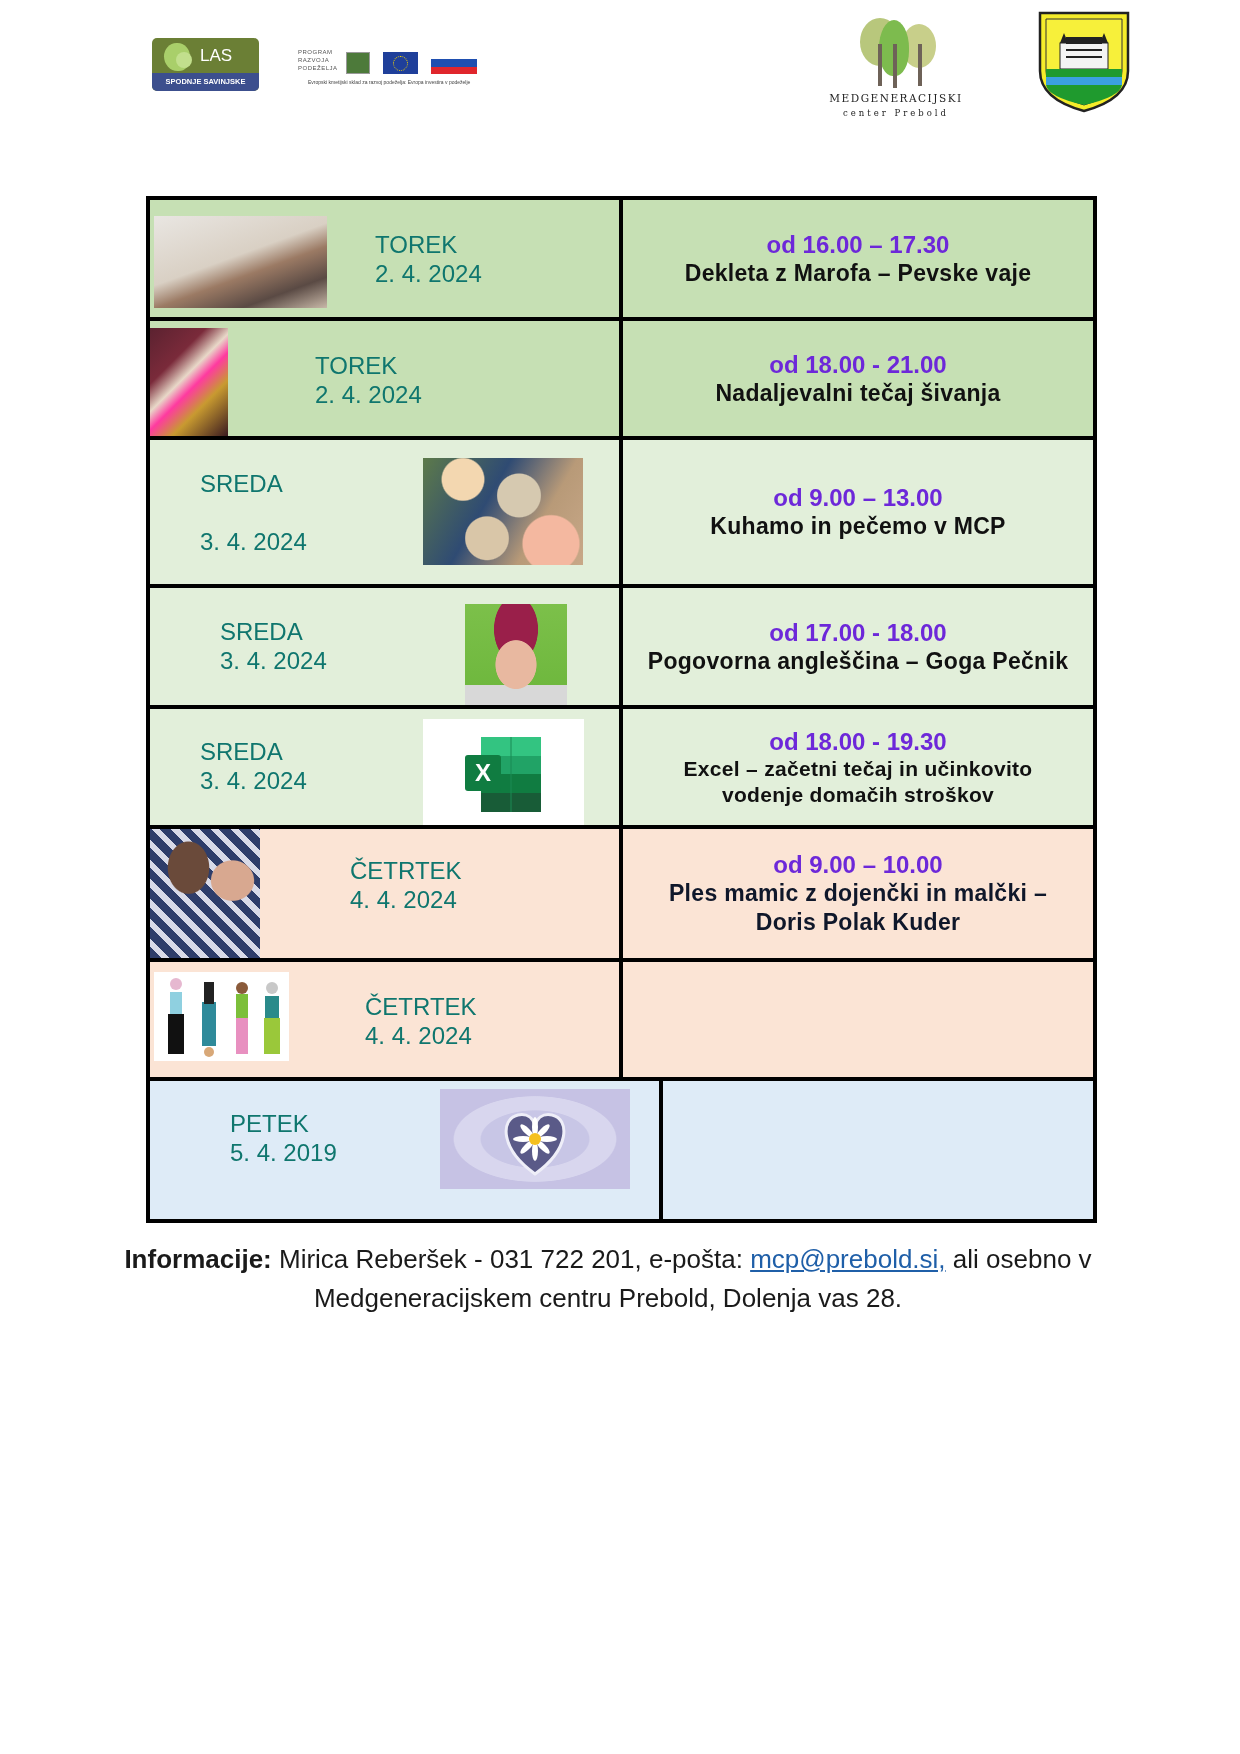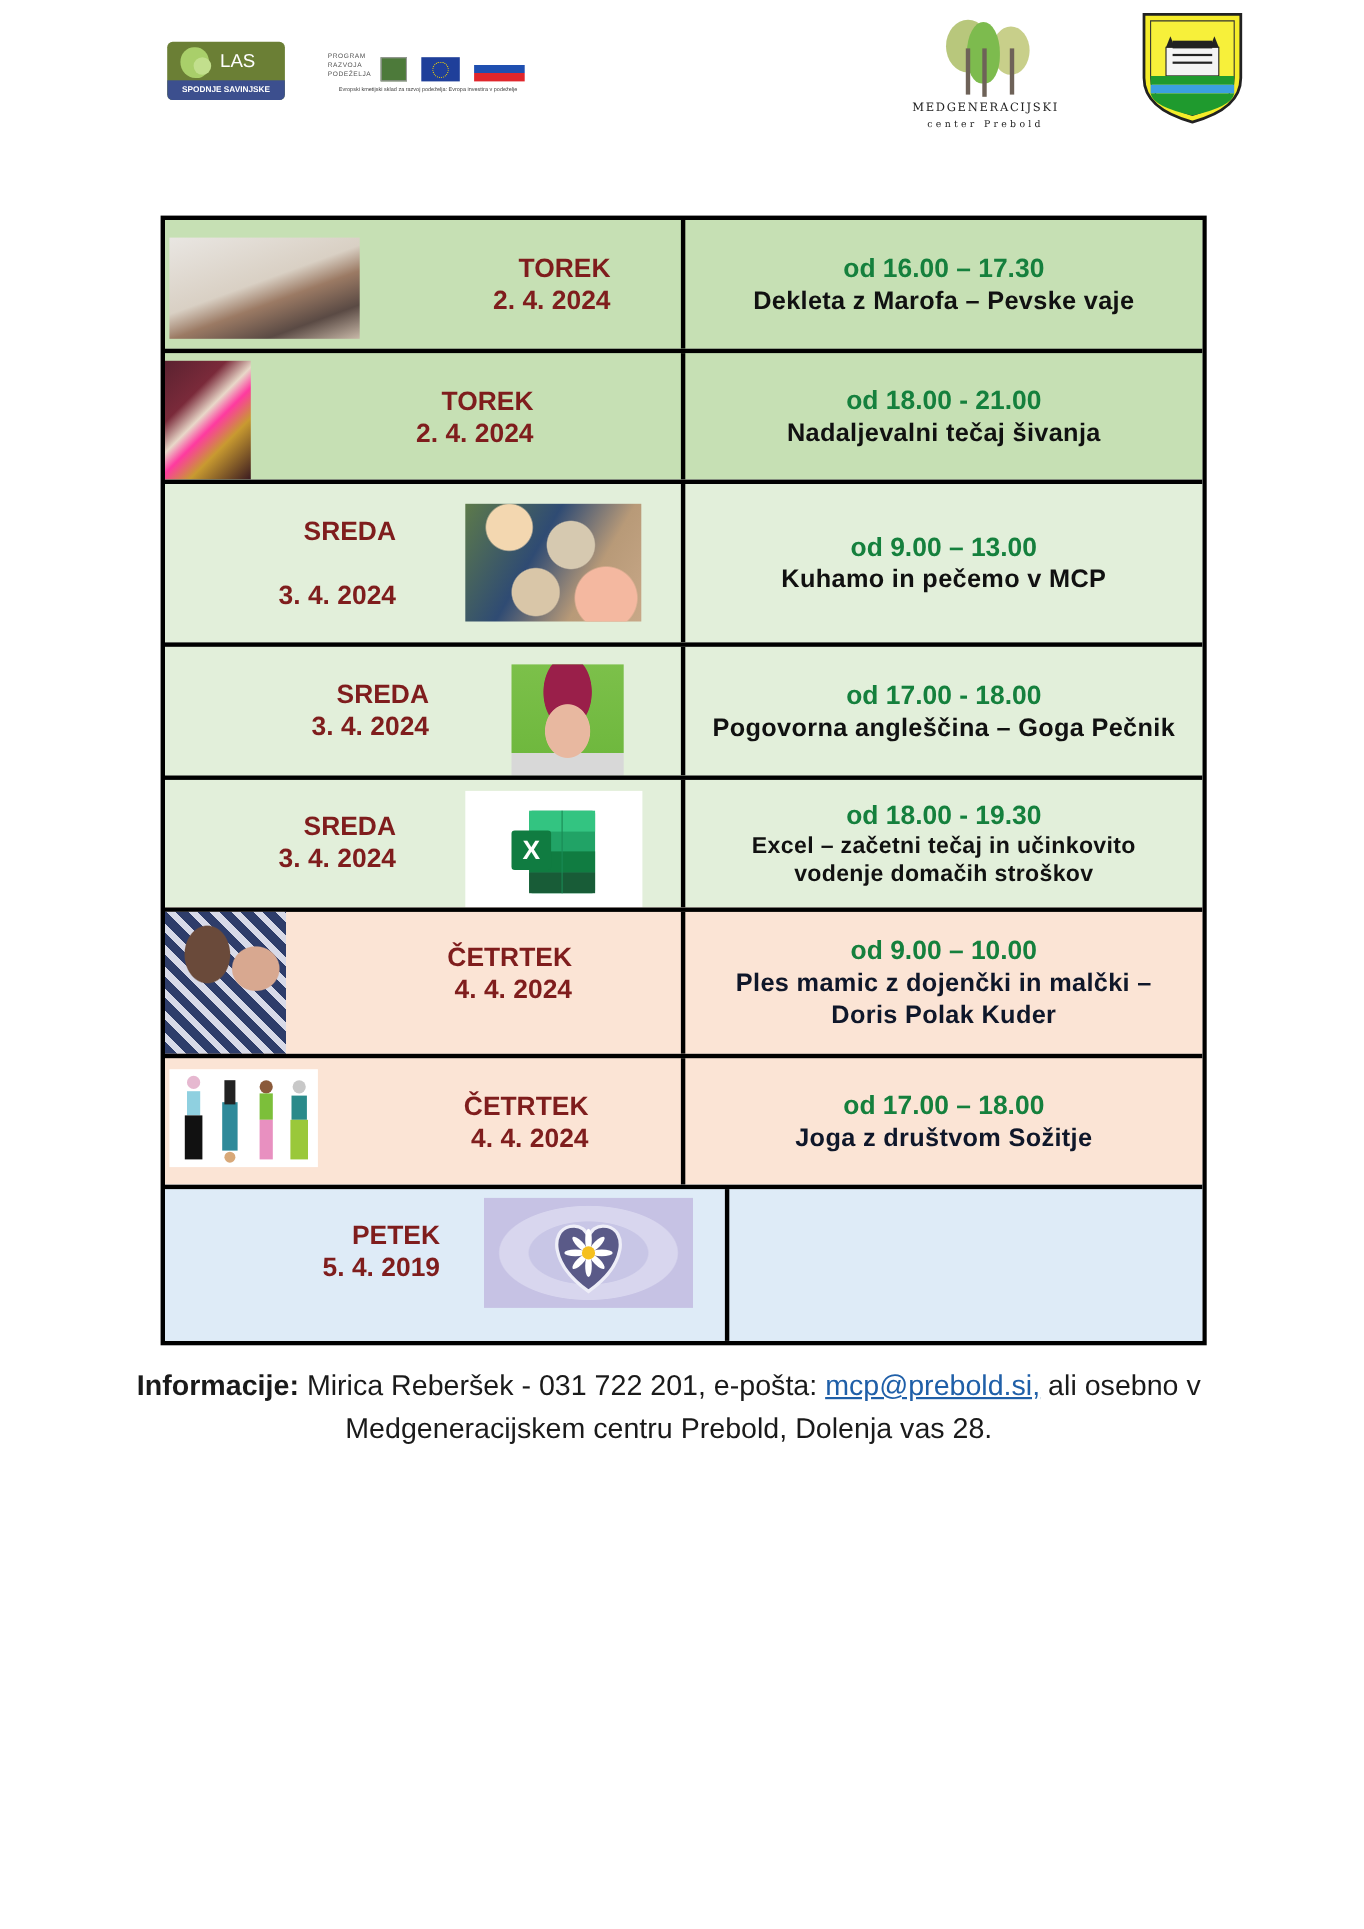--- a/index.html
+++ b/index.html
@@ -28,22 +28,22 @@
   .mcp-sub { position:absolute; left:0; top:94px; width:140px; text-align:center; font-family:"DejaVu Serif", serif; font-size:8.5px; letter-spacing:3px; color:#222; }
 
   .crest { left:1038px; top:11px; width:92px; height:102px; }
 
   
   .sched { position:absolute; left:146px; top:196px; width:951px; border:4px solid #000; box-sizing:border-box; }
   .row { position:relative; display:flex; border-top:4px solid #000; box-sizing:border-box; }
   .row:first-child { border-top:none; }
   .cell-l { position:relative; width:473px; border-right:4px solid #000; box-sizing:border-box; }
   .cell-r { position:relative; flex:1; display:flex; flex-direction:column; align-items:center; justify-content:center; text-align:center; }
-  .day { position:absolute; color:#7f1d1d; font-weight:bold; font-size:24px; text-align:right; line-height:29px; }
-  .time { color:#15803d; font-weight:bold; font-size:24px; line-height:29px; }
+  .day { position:absolute; color:#0f766e; font-weight:normal; font-size:24px; text-align:left; line-height:29px; }
+  .time { color:#6d28d9; font-weight:bold; font-size:24px; line-height:29px; }
   .title { color:#111; font-weight:bold; font-size:23px; line-height:29px; letter-spacing:0.3px; }
   .title.small { font-size:21px; line-height:26px; }
   .title.green { color:#0f172a; }
   .pic { position:absolute; overflow:hidden; }
 
   .info { position:absolute; left:88px; top:1240px; width:1040px; text-align:center; font-size:26px; line-height:39px; color:#1a1a1a; }
   .info b { font-weight:bold; }
   .info a { color:#1f5fa8; text-decoration:underline; }
 </style>
 </head>
@@ -197,24 +197,20 @@
             <rect x="82" y="22" width="12" height="24" fill="#7cbf3a"></rect>
             <rect x="82" y="46" width="12" height="36" fill="#e890c0"></rect>
           <circle cx="118" cy="16" r="6" fill="#c8c8c8"></circle>
             <rect x="111" y="24" width="14" height="22" fill="#2a8a8a"></rect>
             <rect x="110" y="46" width="16" height="36" fill="#9ac83a"></rect>
         </svg>
       </div>
       <div class="day" style="left:215px;top:30px;width:170px;">ČETRTEK</div>
       <div class="day" style="left:215px;top:59px;width:170px;">4. 4. 2024</div>
     </div>
-    <div class="cell-r">
-      <div class="time">od 17.00 – 18.00</div>
-      <div class="title green">Joga z društvom Sožitje</div>
-    </div>
   </div>
 
   <div class="row" style="height:142px;background:#deebf7;padding-left:40px;">
     <div class="cell-l">
       <div class="day" style="left:40px;top:28px;width:170px;">PETEK</div>
       <div class="day" style="left:40px;top:57px;width:170px;">5. 4. 2019</div>
       <div class="pic" style="left:250px;top:8px;width:190px;height:100px;background:radial-gradient(ellipse at 50% 50%,#c8c6e6 0 40%,#d8d6ee 41% 60%,#c6c2e4 61%);">
         <svg width="190" height="100" viewBox="0 0 190 100">
           <path d="M95 85 C60 60 60 30 78 26 C88 24 93 30 95 36 C97 30 102 24 112 26 C130 30 130 60 95 85 Z" fill="#5a5a88" stroke="#eeeef8" stroke-width="3"></path>
           <g fill="#ffffff">

